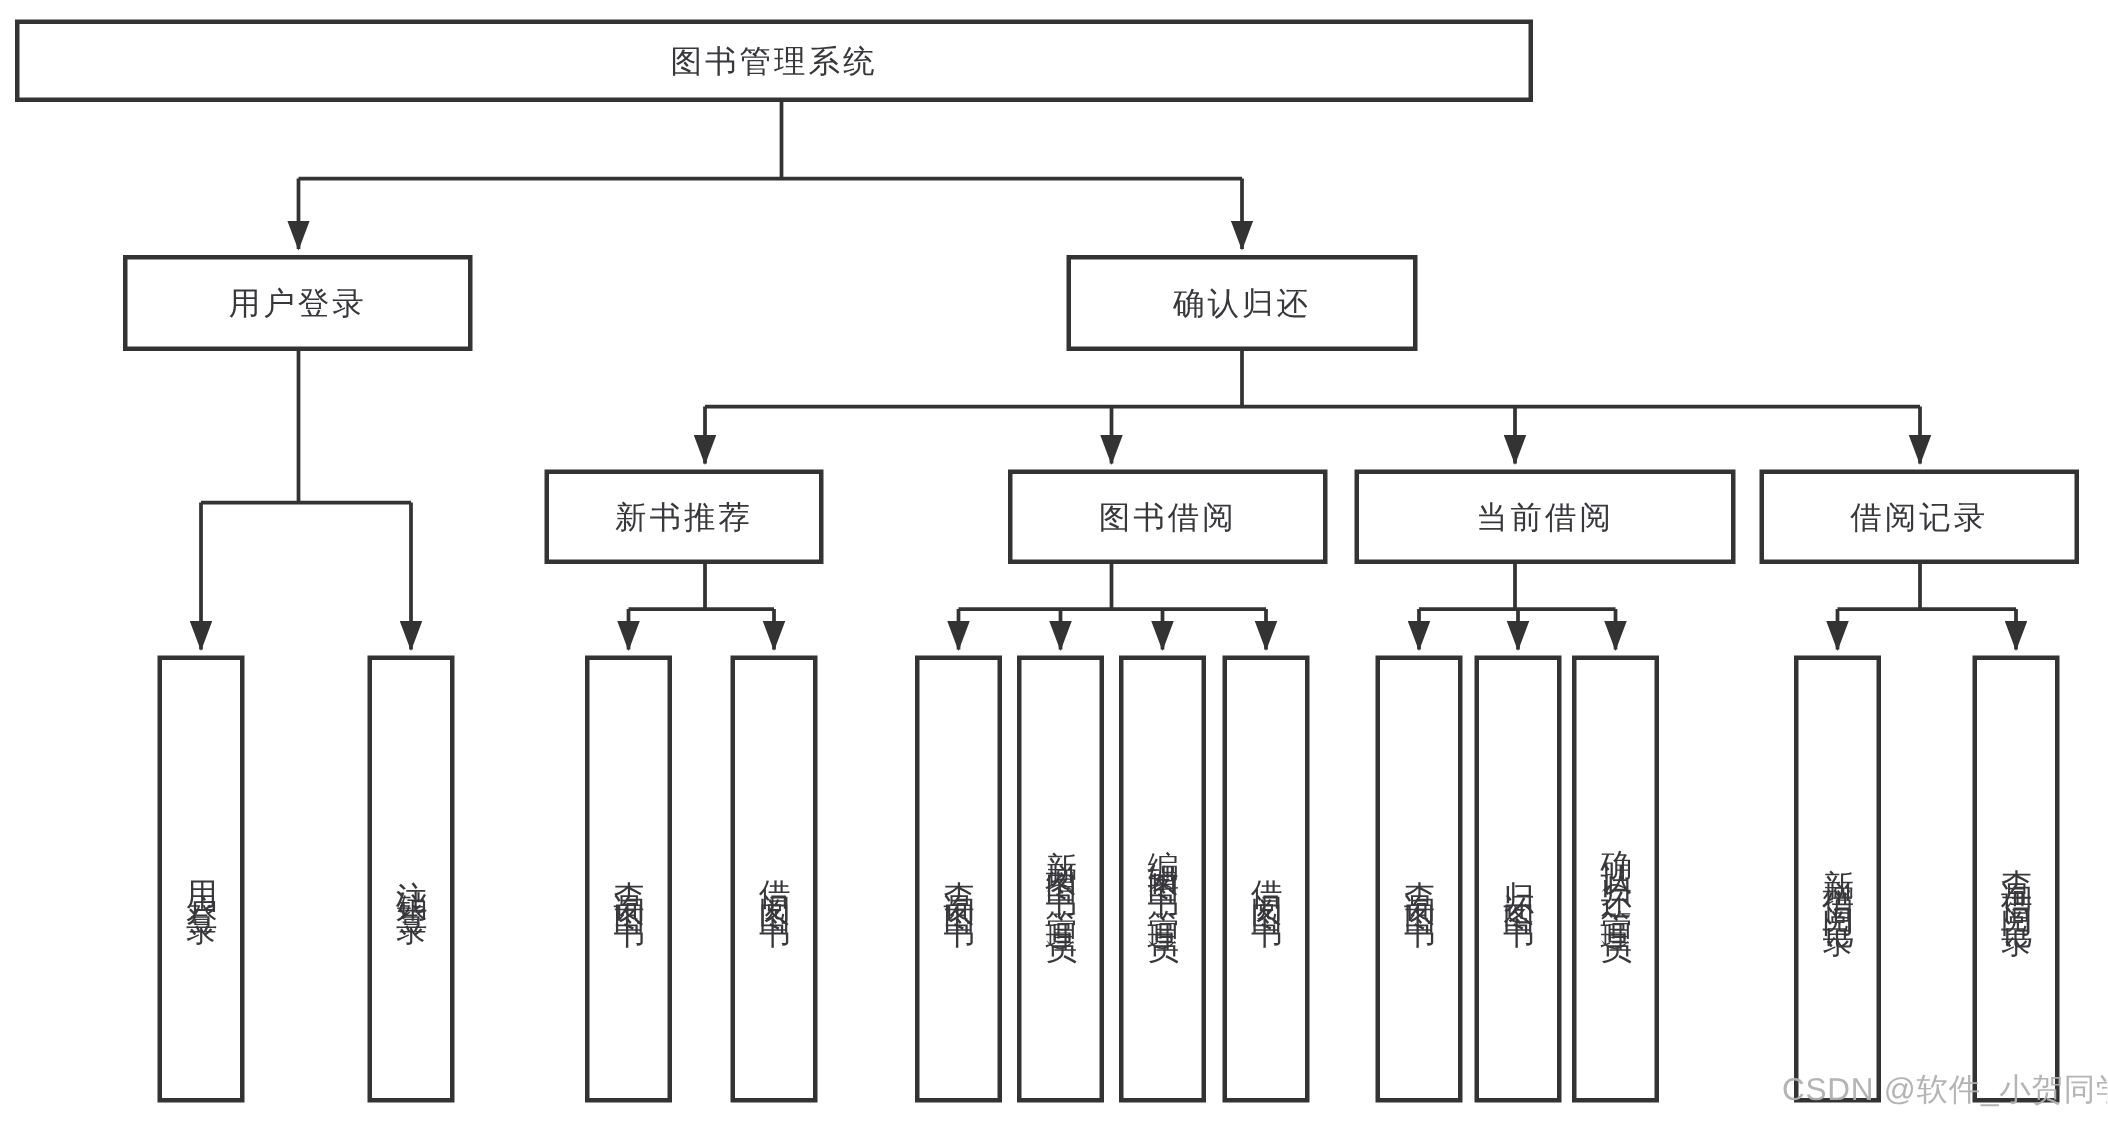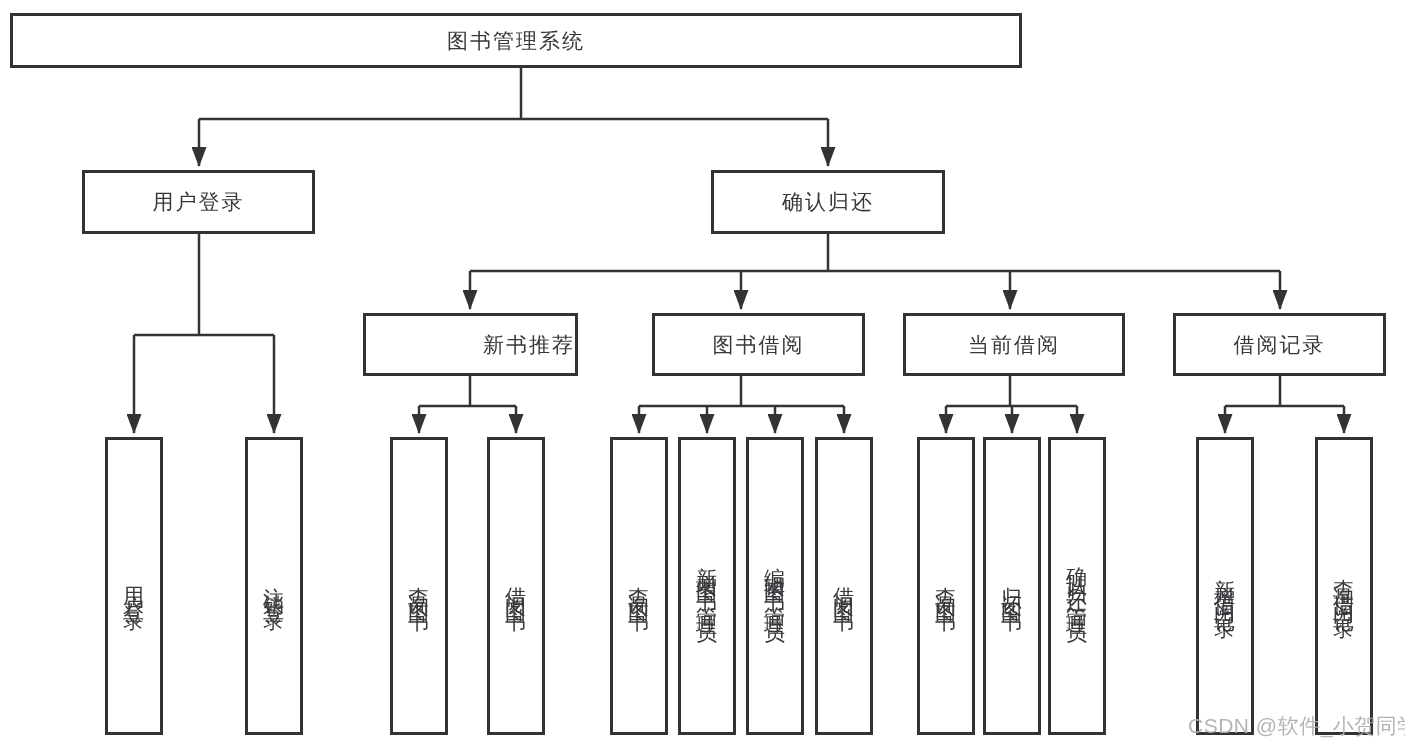--- a/index.html
+++ b/index.html
@@ -87,27 +87,27 @@
     <span>图书管理系统</span>
   </div>
 
   <div class="node lvl2" style="left:82px;width:233px;">
     <span>用户登录</span>
   </div>
   <div class="node lvl2" style="left:711px;width:234px;">
     <span>确认归还</span>
   </div>
 
-  <div class="node lvl3" style="left:363px;width:215px;justify-content:flex-end;">
+  <div class="node lvl3" style="left:363px;width:186px;">
     <span>新书推荐</span>
   </div>
-  <div class="node lvl3" style="left:652px;width:213px;align-items:center;">
+  <div class="node lvl3" style="left:672px;width:213px;align-items:center;">
     <span>图书借阅</span>
   </div>
-  <div class="node lvl3" style="left:903px;width:222px;">
+  <div class="node lvl3" style="left:903px;width:254px;">
     <span>当前借阅</span>
   </div>
   <div class="node lvl3" style="left:1173px;width:213px;">
     <span>借阅记录</span>
   </div>
 
   <div class="node leaf" style="left:105px;">
     <span class="vtext">用户登录</span>
   </div>
   <div class="node leaf" style="left:245px;">

